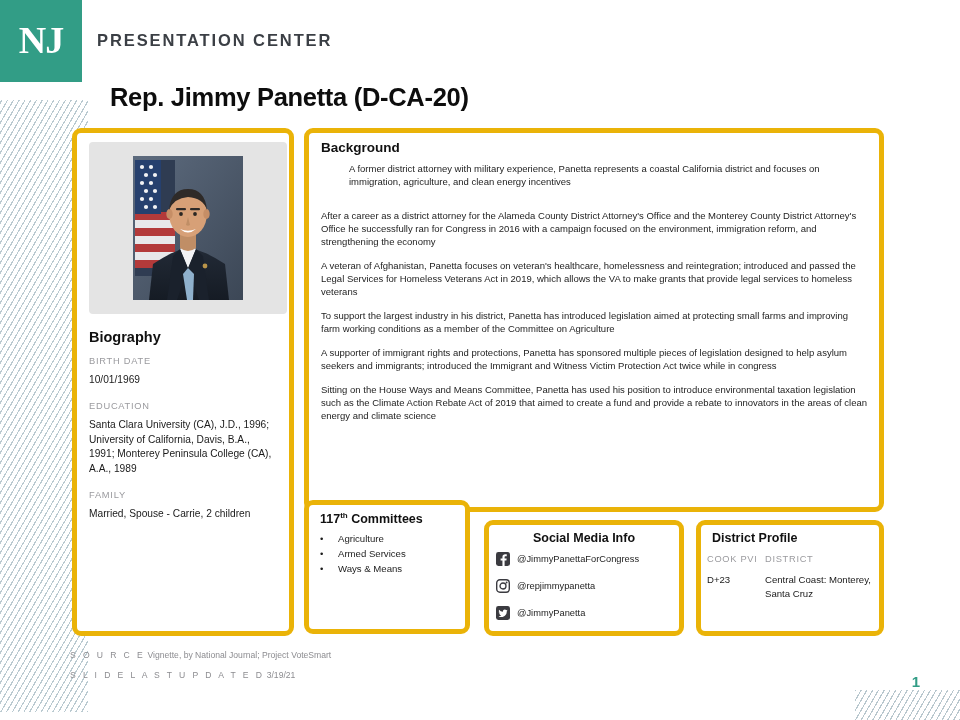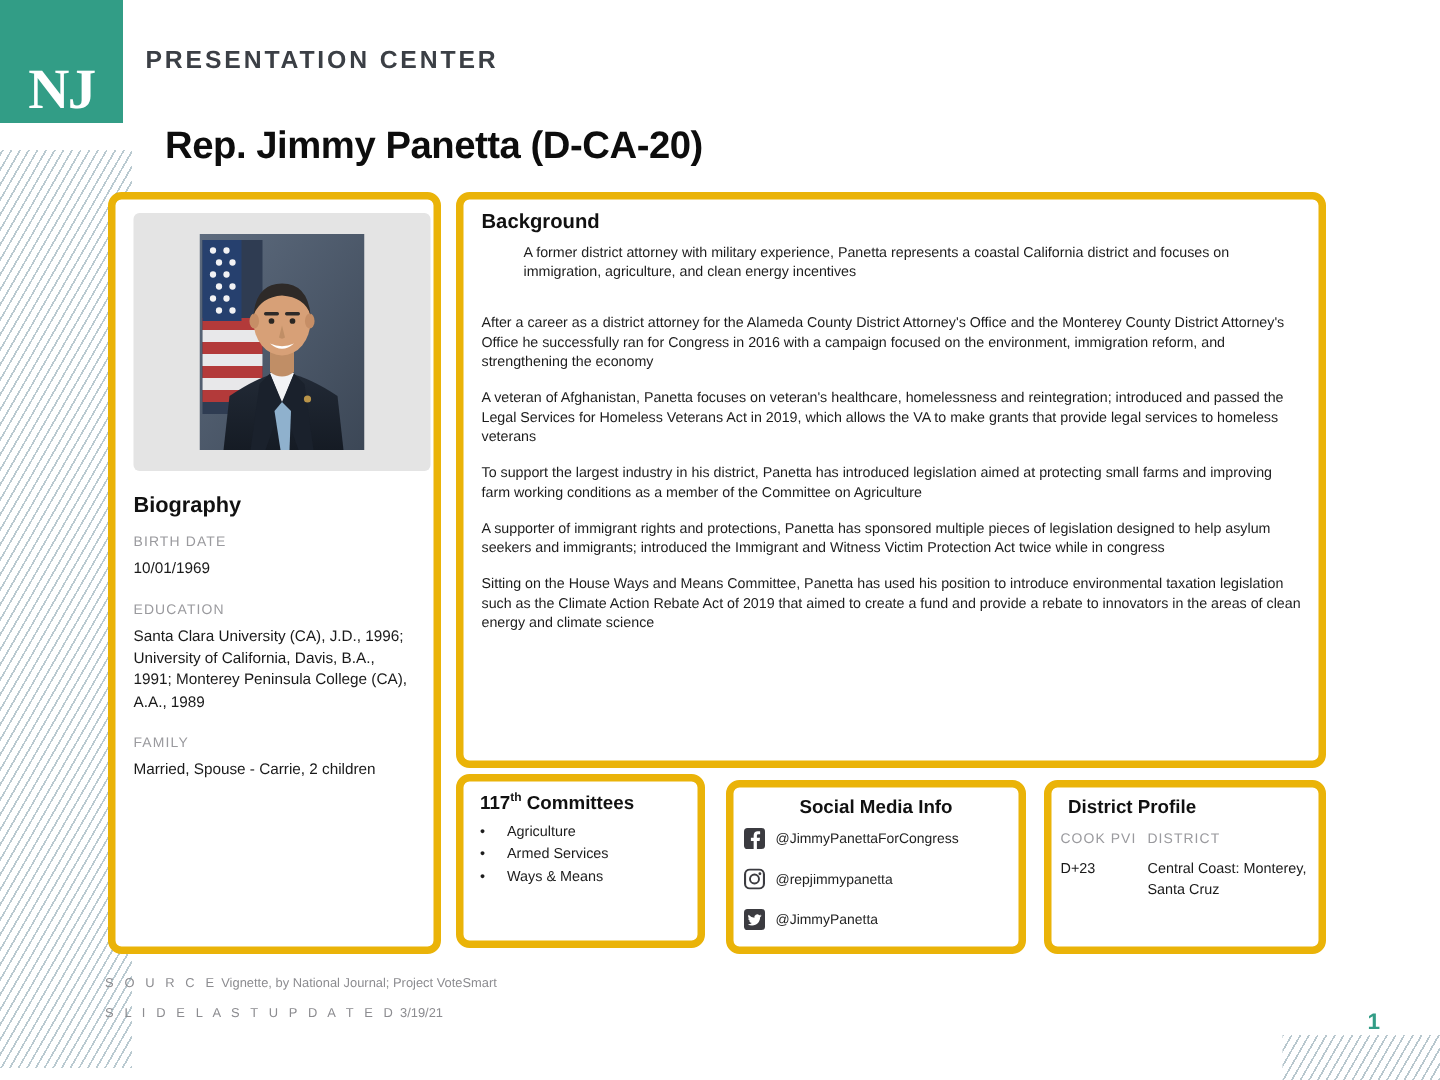--- a/index.html
+++ b/index.html
@@ -30,21 +30,21 @@
         #7e9aa6 0px, #7e9aa6 1.1px,
         rgba(255,255,255,0) 1.1px, rgba(255,255,255,0) 5.0px);
     opacity:.55;
     z-index:0;
   }
 
   
   .logo-mark {
     position:absolute; left:0; top:0; width:82px; height:82px;
     background:#329d86;
-    display:flex; align-items:flex-end; justify-content:center;
+    display:flex; align-items:center; justify-content:center;
     z-index:3;
   }
   .logo-mark span {
     font-family:"Liberation Serif", serif;
     font-weight:bold; font-size:38px; color:#ffffff;
     letter-spacing:-1px; line-height:1;
     padding-bottom:3px;
   }
   .brand {
     position:absolute; left:97px; top:31px;
@@ -88,21 +88,21 @@
 
   
   .card-background { left:304px; top:128px; width:580px; height:384px; }
   .bg-title { position:absolute; left:12px; top:7px; font-size:13.5px; font-weight:bold; color:#111; }
   .bg-body { position:absolute; left:12px; top:29px; right:11px; }
   .bg-body p { font-size:9.5px; line-height:1.37; color:#1d1d1d; margin-bottom:11px; }
   .bg-body p.gap { margin-bottom:21px;margin-left:28px; }
   .bg-body p:last-child { margin-bottom:0; }
 
   
-  .card-committees { left:304px; top:516px; width:166px; height:116px; }
+  .card-committees { left:304px; top:500px; width:166px; height:134px; }
   .card-committees .hd { position:absolute; left:11px; top:6px; font-size:12.5px; font-weight:bold; color:#111; }
   .card-committees .hd sup { font-size:8px; vertical-align:super; }
   .cmt-list { position:absolute; left:11px; top:27px; }
   .cmt-item { font-size:9.6px; color:#1d1d1d; line-height:1.55; display:flex; }
   .cmt-item .bul { width:18px; flex:0 0 18px; }
 
   
   .card-social { left:484px; top:520px; width:200px; height:116px; }
   .card-social .hd {
     position:absolute; top:6px; left:0; right:0; text-align:center;

